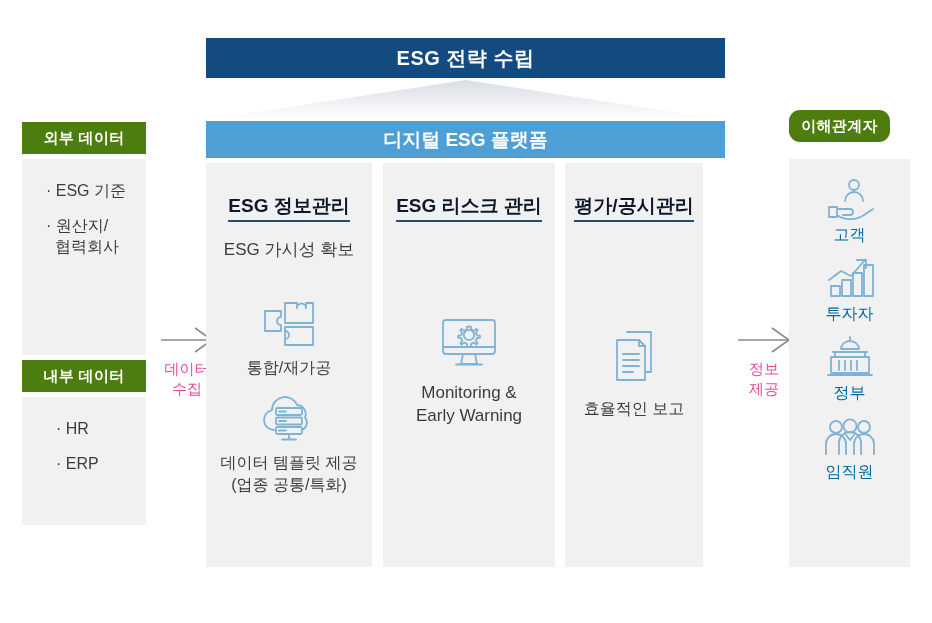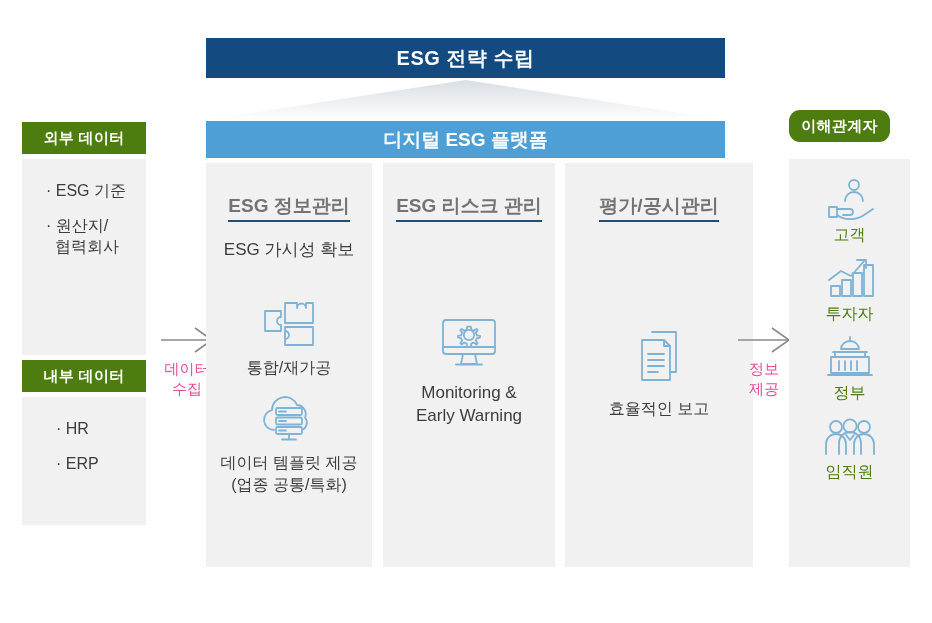--- a/index.html
+++ b/index.html
@@ -120,21 +120,21 @@
     height: 404px;
     background: #f1f1f1;
     display: flex;
     flex-direction: column;
     align-items: center;
   }
   .col-title {
     margin-top: 32px;
     font-size: 19px;
     font-weight: bold;
-    color: #737373;
+    color: #0f172a;
     border-bottom: 2px solid #1e4f7c;
     padding-bottom: 2px;
     line-height: 1.2;
     text-align: right;
   }
   .col-sub {
     margin-top: 16px;
     font-size: 17px;
     color: #3c3c3c;
   }
@@ -159,21 +159,21 @@
     padding-top: 18px;
     gap: 10px;
   }
   .stake-item {
     display: flex;
     flex-direction: column;
     align-items: center;
   }
   .stake-label {
     font-size: 16px;
-    color: #4d7c0f;
+    color: #0369a1;
     margin-top: 2px;
   }
 
   
   .cloud-box {
     position: absolute;
     left: 206px;
     top: 569px;
     width: 539px;
     height: 36px;
@@ -303,21 +303,21 @@
           <path d="M32,12.6 l1.8,0 l0.5,3.1 l2.6,1.1 l2.5,-1.9 l1.3,1.3 l-1.9,2.5 l1.1,2.6 l3.1,0.5 l0,1.8 l-3.1,0.5 l-1.1,2.6 l1.9,2.5 l-1.3,1.3 l-2.5,-1.9 l-2.6,1.1 l-0.5,3.1 l-1.8,0 l-1.8,0 l-0.5,-3.1 l-2.6,-1.1 l-2.5,1.9 l-1.3,-1.3 l1.9,-2.5 l-1.1,-2.6 l-3.1,-0.5 l0,-1.8 l3.1,-0.5 l1.1,-2.6 l-1.9,-2.5 l1.3,-1.3 l2.5,1.9 l2.6,-1.1 l0.5,-3.1 Z"></path>
         </g>
       </svg>
       <div class="feature-caption" style="font-size:17px; margin-top:12px;">
         <div>Monitoring &amp;</div>
         <div>Early Warning</div>
       </div>
     </div>
   </div>
 
-  <div class="col" style="left:565px; width:188px;">
+  <div class="col" style="left:565px; width:138px;">
     <div class="col-title">평가/공시관리</div>
 
     <div class="feature" style="margin-top:106px;">
       <svg width="54" height="56" viewBox="0 0 54 56">
         <g fill="none" stroke="#7fb3d5" stroke-width="1.8" stroke-linecap="round" stroke-linejoin="round">
           <path d="M20,4 L44,4 L44,44 L38,44"></path>
           <path d="M10,12 L32,12 L38,18 L38,52 L10,52 Z"></path>
           <path d="M32,12 L32,18 L38,18"></path>
           <line x1="16" y1="26" x2="32" y2="26"></line>
           <line x1="16" y1="32" x2="32" y2="32"></line>

